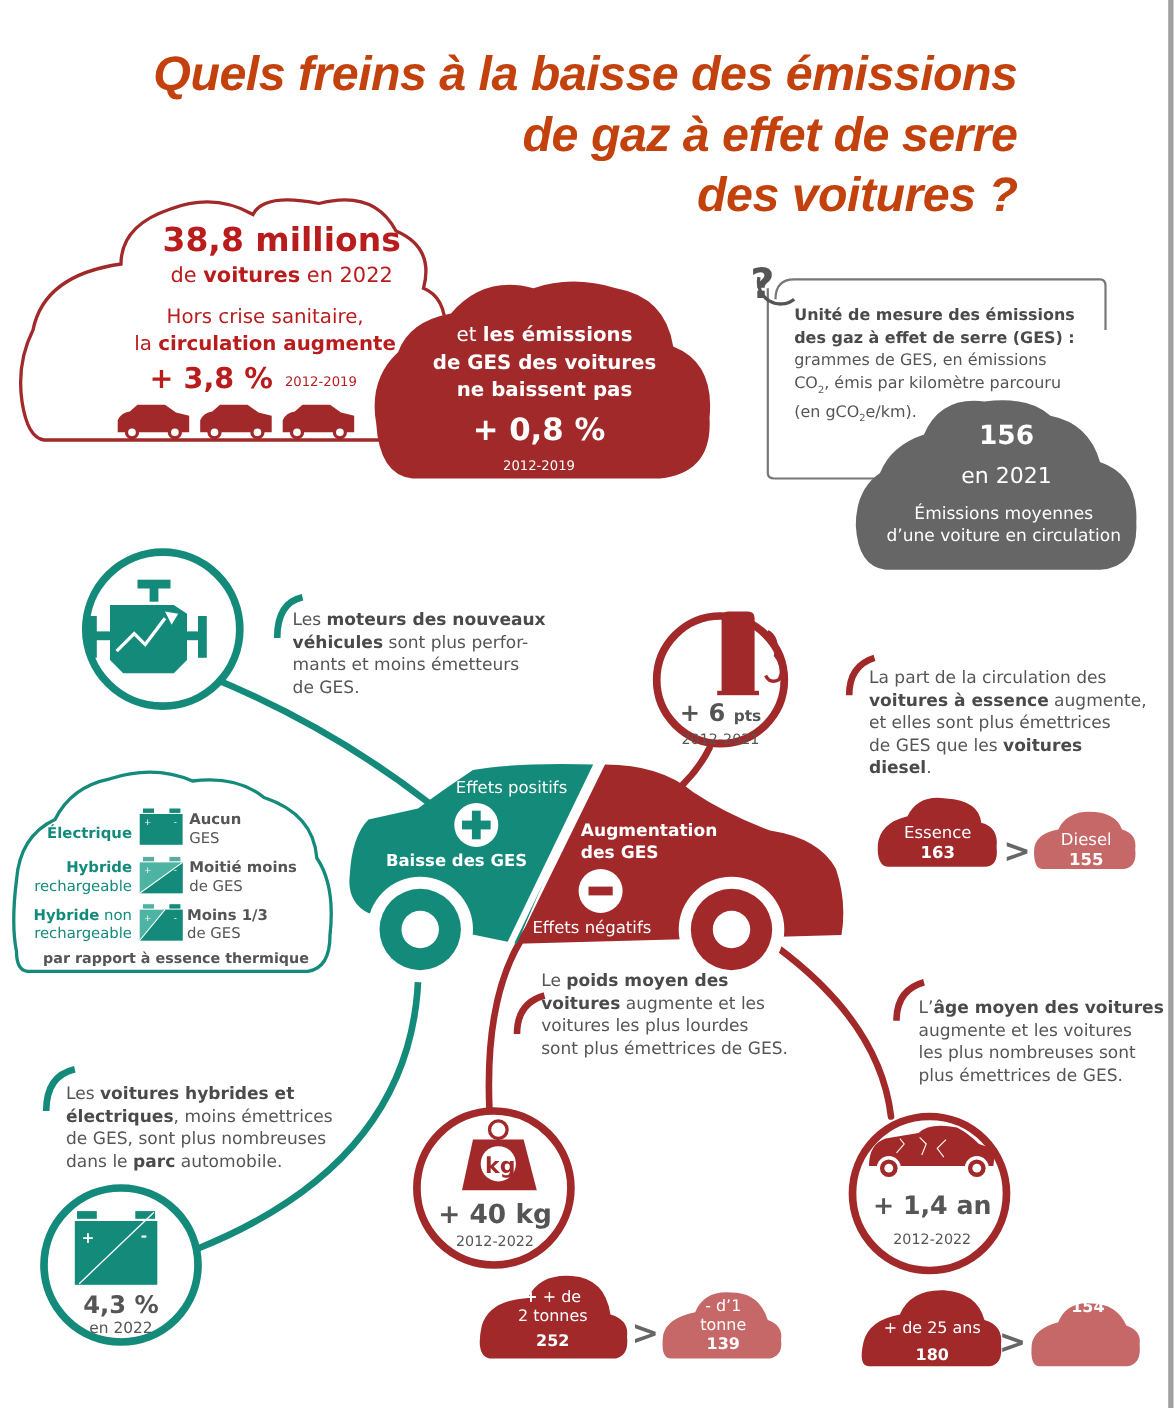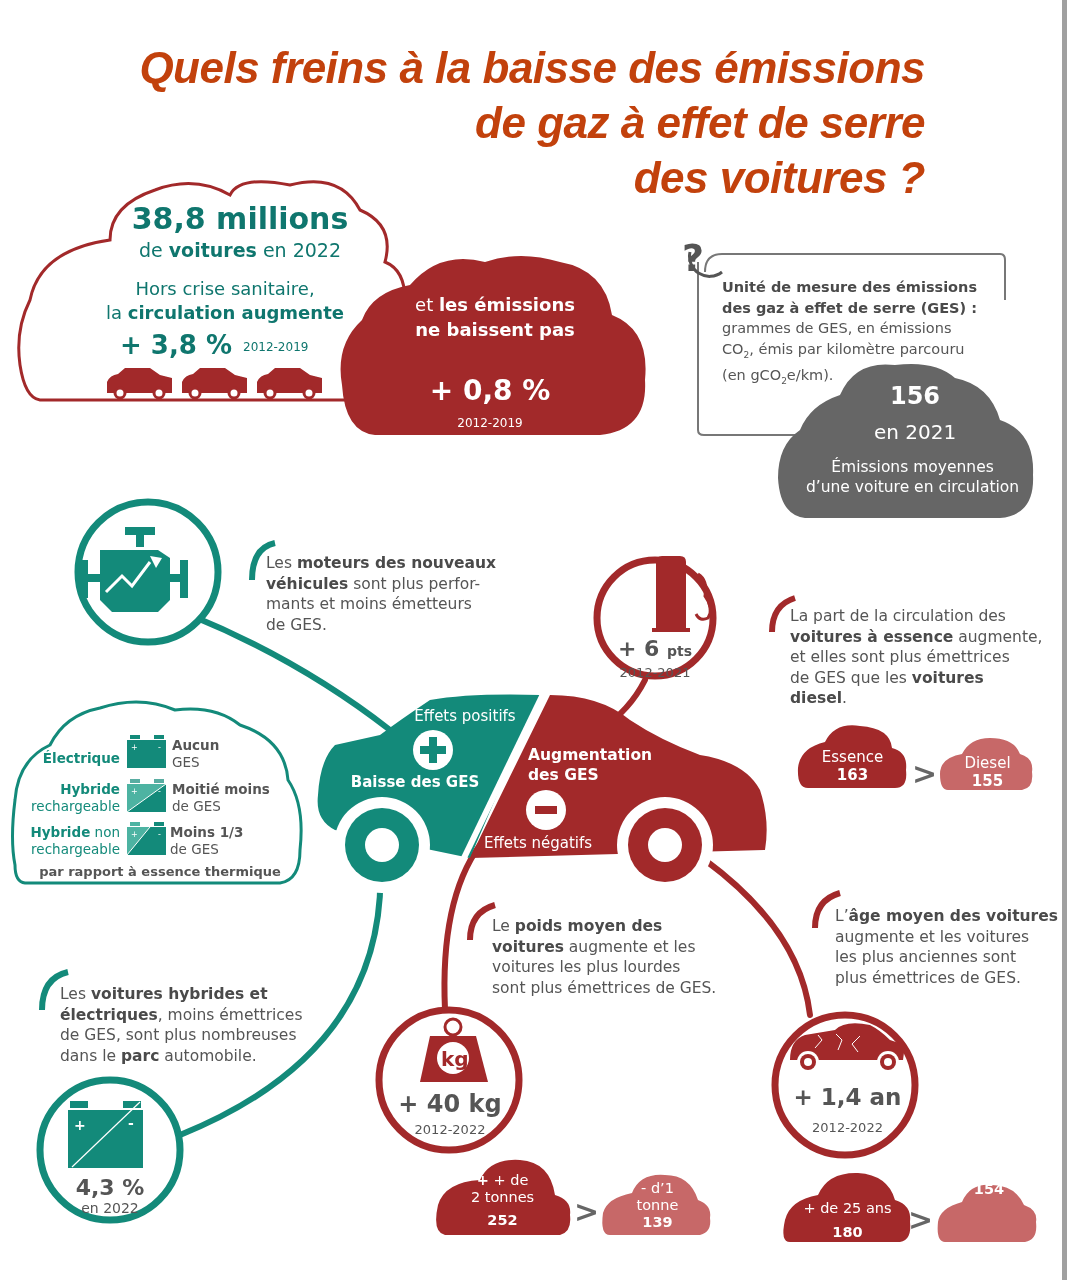--- a/index.html
+++ b/index.html
@@ -3,21 +3,21 @@
 <meta charset="utf-8">
 <style>
   * { box-sizing: border-box; margin: 0; padding: 0; }
   html, body { width: 1067px; height: 1280px; background: #ffffff; overflow: hidden; }
   body { position: relative; font-family: "DejaVu Sans", "Liberation Sans", sans-serif; color: #555555; }
   .abs { position: absolute; }
   .side-bar { position: absolute; left: 1062px; top: 0; width: 5px; height: 1280px; background: #a0a0a0; }
   .title { position: absolute; right: 142px; top: 40px; text-align: right; font-family: "Liberation Sans", sans-serif; font-weight: bold; font-size: 44px; line-height: 55px; color: #c2410c; letter-spacing: -0.5px; font-style: italic; }
   svg.bg { position: absolute; left: 0; top: 0; width: 1067px; height: 1280px; }
   .t { position: absolute; text-align: center; font-family: "DejaVu Sans", sans-serif; }
-  .red { color: #0f766e; }
+  .red { color: #b91c1c; margin-left: 16px; }
   .white { color: #ffffff; }
   .teal { color: #138a7a; }
   .gray { color: #555555; }
   b { font-weight: bold; }
   .para { position: absolute; font-size: 15.5px; line-height: 20.5px; color: #555555; text-align: left; }
   .para b { color: #4a4a4a; }
 </style>
 </head>
 <body>
 
@@ -194,20 +194,21 @@
 </div>
 <div class="t red" style="left:90px; top:278px; width:270px; font-size:18px;">Hors crise sanitaire,</div>
 <div class="t red" style="left:90px; top:302px; width:270px; font-size:18px;">
   <span>la </span><b>circulation augmente</b>
 </div>
 <div class="abs red" style="left:120px; top:330px; font-size:26px; font-weight:bold;text-align:center;">+ 3,8 %</div>
 <div class="abs red" style="left:243px; top:340px; font-size:12px;">2012-2019</div>
 
 <div class="t white" style="left:375px; top:292px; width:240px; font-size:18px; line-height:25px;">
   <div><span>et </span><b>les émissions</b></div>
+  <div><b>de GES des voitures</b></div>
   <div><b>ne baissent pas</b></div>
 </div>
 <div class="t white" style="left:405px; top:374px; width:170px; font-size:28px; font-weight:bold;">+ 0,8 %</div>
 <div class="t white" style="left:420px; top:416px; width:140px; font-size:12px;">2012-2019</div>
 
 <div class="abs" style="left:682px; top:236px; font-size:38px; font-weight:bold; color:#555;">?</div>
 <div class="para" style="left:722px; top:277px; width:290px; font-size:14.5px; line-height:20.5px;">
   <div><b>Unité de mesure des émissions</b></div>
   <div><b>des gaz à effet de serre (GES) :</b></div>
   <div>grammes de GES, en émissions</div>
@@ -290,21 +291,21 @@
 <div class="para" style="left:60px; top:984px; width:260px;">
   <div><span>Les </span><b>voitures hybrides et</b></div>
   <div><b>électriques</b><span>, moins émettrices</span></div>
   <div>de GES, sont plus nombreuses</div>
   <div><span>dans le </span><b>parc</b><span> automobile.</span></div>
 </div>
 <span class="abs" style="left:68px; top:1100px; width:76px; height:68px;"></span>
 <div class="t gray" style="left:60px; top:1175px; width:100px; font-size:22px; font-weight:bold;">4,3 %</div>
 <div class="t gray" style="left:60px; top:1200px; width:100px; font-size:14px;">en 2022</div>
 
-<div class="para" style="left:492px; top:916px; width:260px;">
+<div class="para" style="left:492px; top:881px; width:260px;">
   <div><span>Le </span><b>poids moyen des</b></div>
   <div><b>voitures</b><span> augmente et les</span></div>
   <div>voitures les plus lourdes</div>
   <div>sont plus émettrices de GES.</div>
 </div>
 <span class="abs" style="left:420px; top:1018px; width:70px; height:66px;"></span>
 <div class="t gray" style="left:390px; top:1090px; width:120px; font-size:24px; font-weight:bold;">+ 40 kg</div>
 <div class="t gray" style="left:400px; top:1122px; width:100px; font-size:13px;">2012-2022</div>
 
 <div class="t white" style="left:440px; top:1172px; width:125px; font-size:14.5px; line-height:17px;">
@@ -314,21 +315,21 @@
 </div>
 <div class="t white" style="left:605px; top:1180px; width:105px; font-size:14.5px; line-height:17px;">
   <div>- d’1</div>
   <div>tonne</div>
   <div><b>139</b></div>
 </div>
 
 <div class="para" style="left:835px; top:906px; width:230px;">
   <div><span>L’</span><b>âge moyen des voitures</b></div>
   <div>augmente et les voitures</div>
-  <div>les plus anciennes sont</div>
+  <div>les plus nombreuses sont</div>
   <div>plus émettrices de GES.</div>
 </div>
 <span class="abs" style="left:788px; top:1020px; width:118px; height:54px;"></span>
 <div class="t gray" style="left:790px; top:1084px; width:115px; font-size:23px; font-weight:bold;">+ 1,4 an</div>
 <div class="t gray" style="left:795px; top:1120px; width:105px; font-size:13px;">2012-2022</div>
 
 <div class="t white" style="left:785px; top:1198px; width:125px; font-size:14.5px; line-height:20px;">
   <div>+ de 25 ans</div>
   <div style="margin-top:4px;"><b>180</b></div>
 </div>

